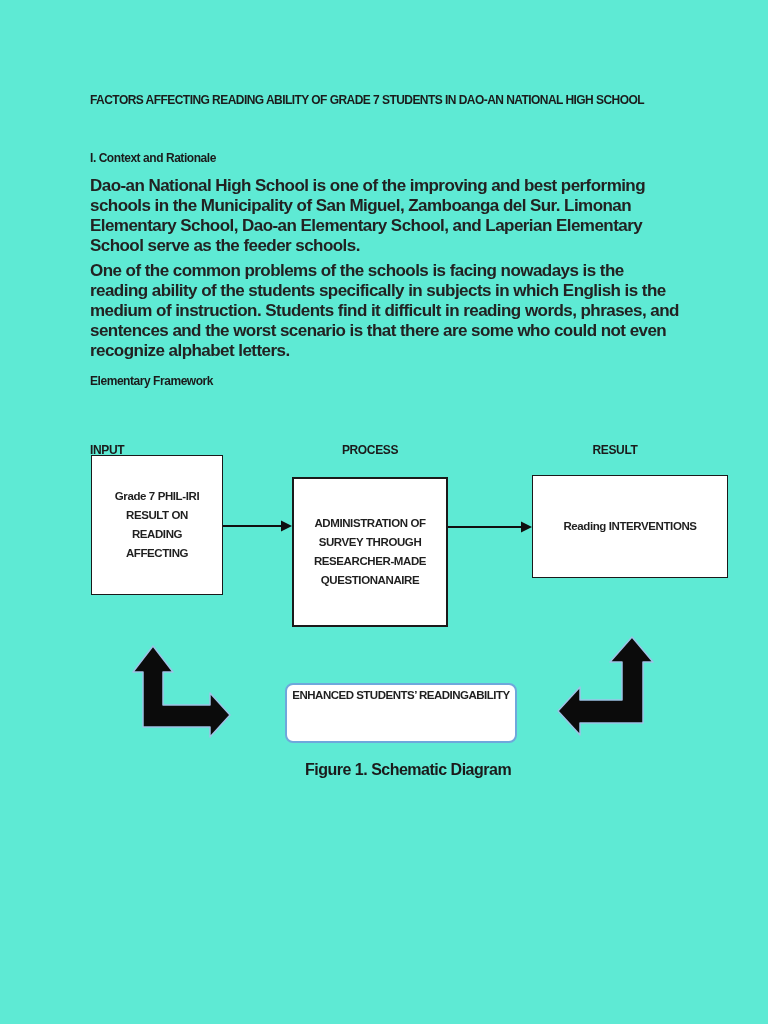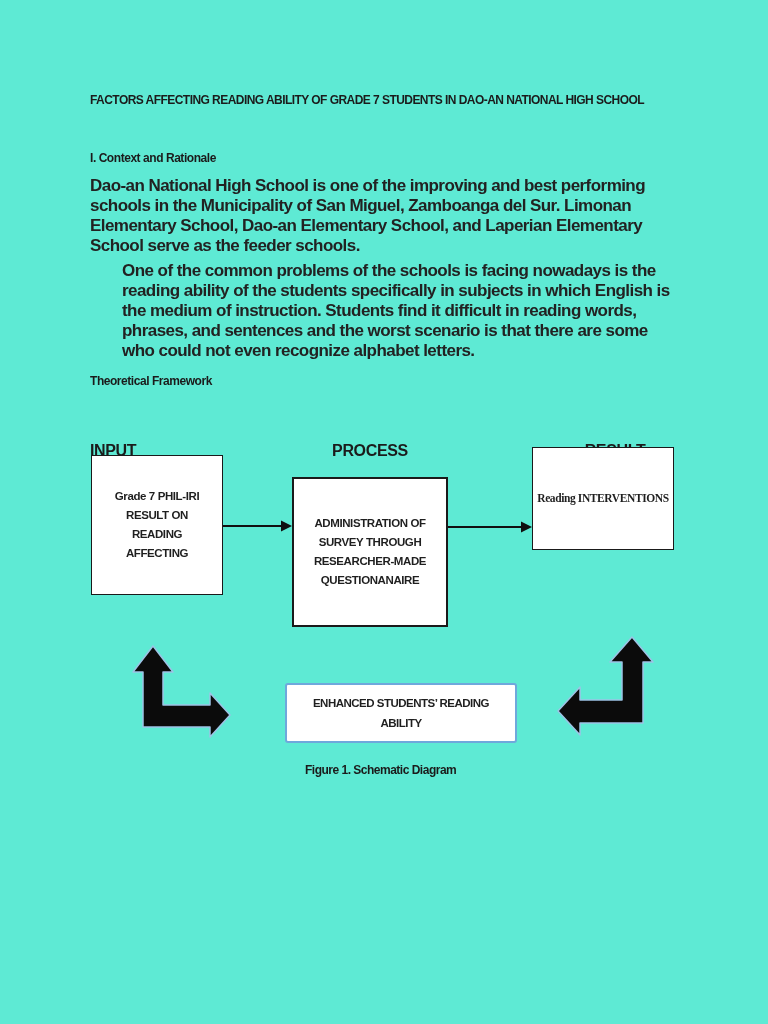--- a/index.html
+++ b/index.html
@@ -35,28 +35,28 @@
     color: #1b1b1b;
   }
   .doc-p {
     margin: 10px 0 0 0;
     font-size: 17px;
     font-weight: 700;
     letter-spacing: -0.55px;
     line-height: 20px;
     color: #222222;
   }
-  .doc-p + .doc-p { margin-top: 5px; margin-left: 32px; }
+  .doc-p + .doc-p { margin-top: 5px; }
   .framework-h { margin-top: 13px; }
 
   .diagram { position: absolute; left: 0; top: 0; width: 768px; height: 1024px; }
   .col-label {
     position: absolute;
     top: 443px;
-    font-size: 16px;
+    font-size: 12px;
     font-weight: 700;
     letter-spacing: -0.35px;
     line-height: 15px;
     color: #1b1b1b;
   }
   .lbl-input   { left: 90px; }
   .lbl-process { left: 292px; width: 156px; text-align: center; }
   .lbl-output  { left: 532px; width: 166px; text-align: center; }
 
   .dbox {
@@ -70,67 +70,67 @@
     text-align: center;
     font-size: 11.5px;
     font-weight: 700;
     letter-spacing: -0.4px;
     line-height: 19px;
     color: #1f1f1f;
     box-sizing: border-box;
   }
   .input-box   { left: 91px;  top: 455px; width: 132px; height: 140px; }
   .process-box { left: 292px; top: 477px; width: 156px; height: 150px; border-width: 2px; }
-  .output-box  { left: 532px; top: 447px; width: 142px; height: 103px; font-family: Liberation Serif, serif; }
+  .output-box  { left: 532px; top: 475px; width: 196px; height: 103px; }
 
   .flow-arrow { position: absolute; }
   .arrow-1 { left: 223px; top: 519px; }
   .arrow-2 { left: 448px; top: 520px; }
   .elbow-left  { left: 131px; top: 644px; }
   .elbow-right { left: 556px; top: 635px; }
 
   .outcome {
     position: absolute;
     left: 285px; top: 683px;
     width: 232px; height: 60px;
     box-sizing: border-box;
     border: 2px solid #6fa8dc;
-    border-radius: 3px;
+    border-radius: 8px;
     background: #ffffff;
     display: flex;
-    flex-direction: column;
+    flex-direction: row;
     justify-content: center;
     text-align: center;
     font-size: 11.5px;
     font-weight: 700;
     letter-spacing: -0.5px;
     line-height: 20px;
     color: #1f1f1f;
   }
   .caption {
     position: absolute;
     left: 305px; top: 762px;
-    font-size: 12px;
+    font-size: 16px;
     font-weight: 700;
     letter-spacing: -0.5px;
     line-height: 16px;
     color: #1b1b1b;
   }
 </style>
 </head>
 <body>
 
 <div class="page">
 
   <div class="content">
     <h1 class="doc-title">FACTORS AFFECTING READING ABILITY OF GRADE 7 STUDENTS IN DAO-AN NATIONAL HIGH SCHOOL</h1>
     <h2 class="doc-h2">I. Context and Rationale</h2>
     <p class="doc-p">Dao-an National High School is one of the improving and best performing schools in the Municipality of San Miguel, Zamboanga del Sur. Limonan Elementary School, Dao-an Elementary School, and Laperian Elementary School serve as the feeder schools.</p>
     <p class="doc-p">One of the common problems of the schools is facing nowadays is the reading ability of the students specifically in subjects in which English is the medium of instruction. Students find it difficult in reading words, phrases, and sentences and the worst scenario is that there are some who could not even recognize alphabet letters.</p>
-    <h2 class="doc-h2 framework-h">Theoretical Framework</h2>
+    <h2 class="doc-h2 framework-h">Elementary Framework</h2>
   </div>
 
   <div class="diagram">
 
     <div class="col-label lbl-input">INPUT</div>
     <div class="col-label lbl-process">PROCESS</div>
     <div class="col-label lbl-output">RESULT</div>
 
     <div class="dbox input-box">
       <div>Grade 7 PHIL-IRI</div>

